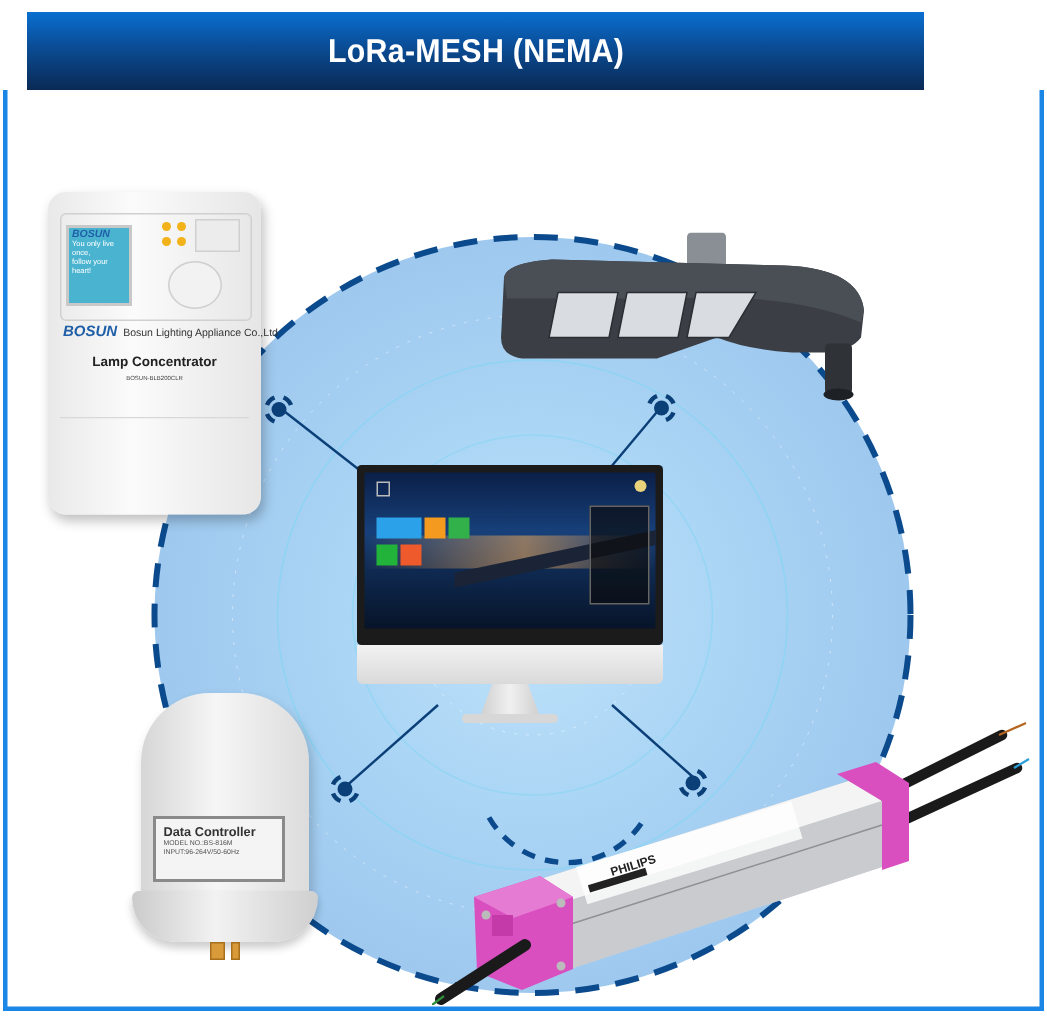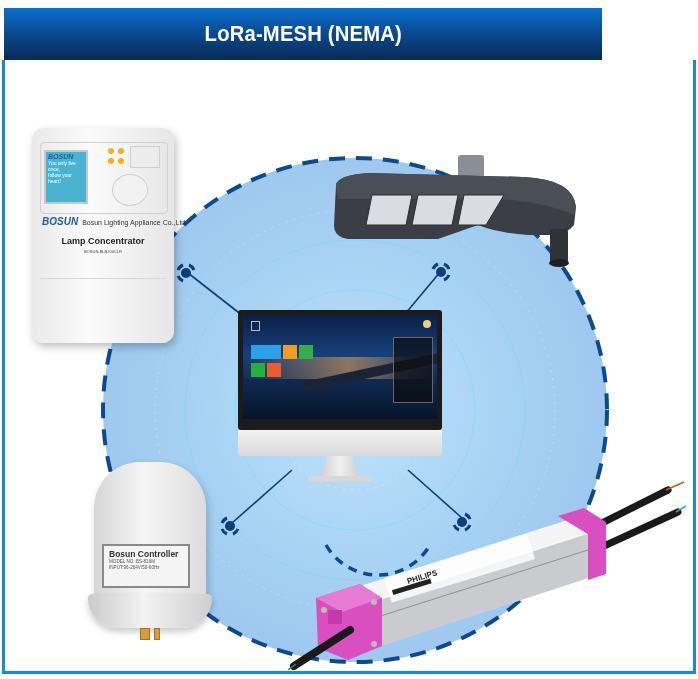--- a/index.html
+++ b/index.html
@@ -1,18 +1,18 @@
 <!DOCTYPE html>
 <html><head>
 <meta charset="utf-8">
 <style>
   html,body{margin:0;padding:0;background:#ffffff;}
   body{width:698px;height:679px;position:relative;overflow:hidden;font-family:"Liberation Sans",sans-serif;}
   .frame{position:absolute;left:0;top:0;width:698px;height:679px;box-sizing:border-box;}
-  .header{position:absolute;left:4px;top:8px;width:598px;height:52px;
+  .header{position:absolute;left:18px;top:8px;width:598px;height:52px;
     background:linear-gradient(180deg,#0a6fd0 0%,#0a4c95 45%,#0a2a55 100%);
     display:flex;align-items:center;justify-content:center;}
   .header-title{color:#ffffff;font-weight:bold;font-size:22px;letter-spacing:0.2px;
     font-family:"Liberation Sans",sans-serif;transform:scaleX(0.92);}
   .body-border{position:absolute;left:2px;top:60px;width:694px;height:614px;box-sizing:border-box;
     border:3px solid #1a86e6;border-top:none;background:#ffffff;}
   .canvas{position:absolute;left:0;top:0;width:698px;height:679px;}
   
   .dc{position:absolute;left:32px;top:128px;width:142px;height:215px;border-radius:12px;
     background:linear-gradient(90deg,#e9e9e9,#fbfbfb 40%,#e6e6e6);box-shadow:2px 4px 8px rgba(0,0,0,0.25);}
@@ -161,21 +161,21 @@
     </div>
     <div class="chin"></div>
     <div class="stand"></div>
     <div class="base"></div>
   </div>
 
   <div class="lc">
     <div class="lc-body"></div>
     <div class="lc-base"></div>
     <div class="lc-label">
-      <div class="lc-label-title">Bosun Controller</div>
+      <div class="lc-label-title">Data Controller</div>
       <div class="lc-label-line">MODEL NO.:BS-816M</div>
       <div class="lc-label-line">INPUT:96-264V/50-60Hz</div>
     </div>
     <div class="lc-pin" style="left:52px;"></div>
     <div class="lc-pin" style="left:66px;width:4px;"></div>
   </div>
 
   <svg class="driver" viewBox="0 0 400 200">
 
     <path d="M 280 70 L 380 20" stroke="#1a1a1a" stroke-width="7" stroke-linecap="round"></path>

